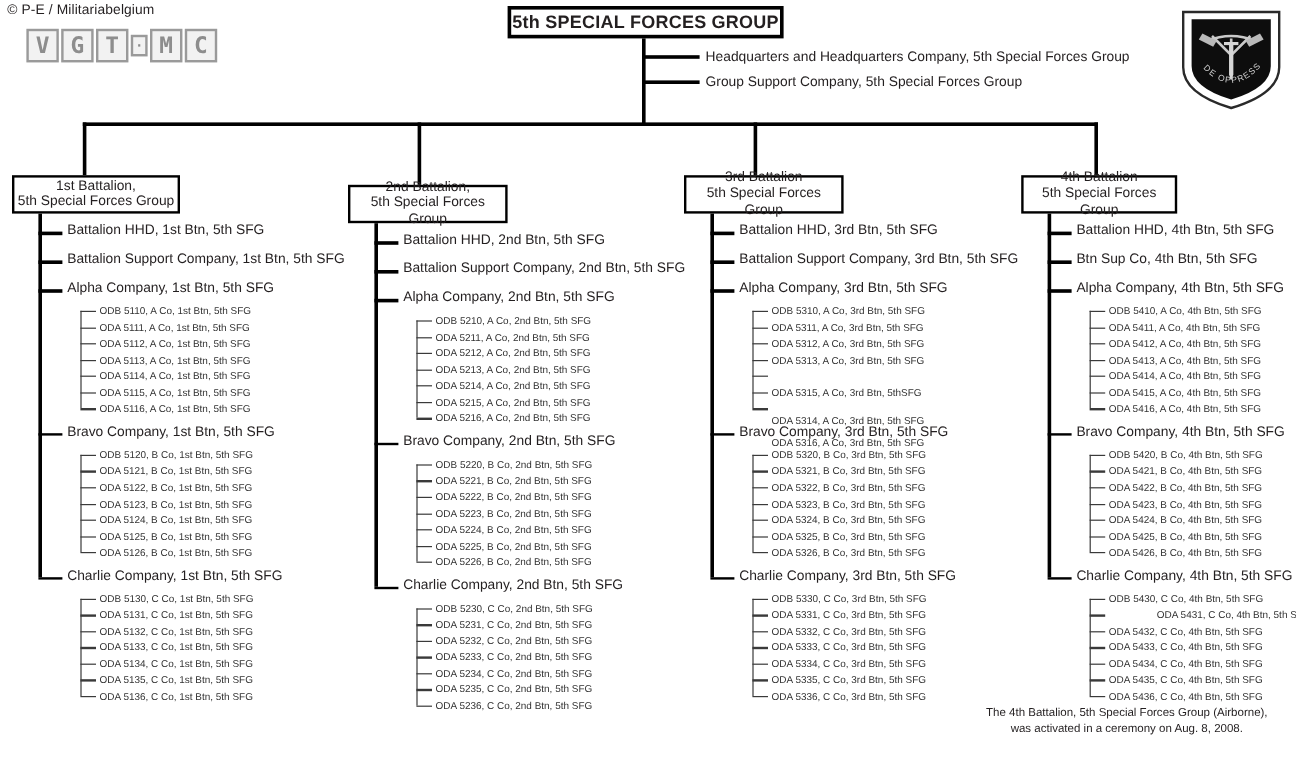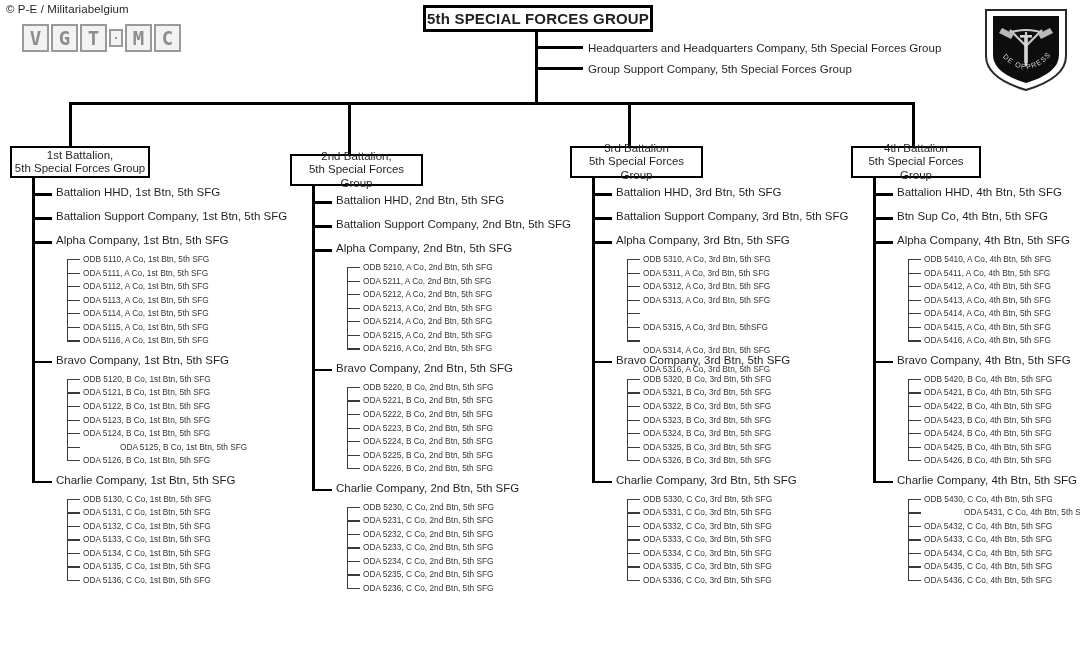--- a/index.html
+++ b/index.html
@@ -164,21 +164,21 @@
     <div class="oda" style="position: absolute; left: 83px; top: 373.85px;">ODB 5120, B Co, 1st Btn, 5th SFG</div>
     <div class="rule" style="left: 67px; top: 378.85px; width: 13px; height: 1.3px; background: rgb(58, 58, 58);"></div>
     <div class="oda" style="position: absolute; left: 83px; top: 387.4px;">ODA 5121, B Co, 1st Btn, 5th SFG</div>
     <div class="rule" style="left: 67px; top: 392.4px; width: 13px; height: 1.3px; background: rgb(58, 58, 58);"></div>
     <div class="oda" style="position: absolute; left: 83px; top: 400.95px;">ODA 5122, B Co, 1st Btn, 5th SFG</div>
     <div class="rule" style="left: 67px; top: 405.95px; width: 13px; height: 1.3px; background: rgb(58, 58, 58);"></div>
     <div class="oda" style="position: absolute; left: 83px; top: 414.5px;">ODA 5123, B Co, 1st Btn, 5th SFG</div>
     <div class="rule" style="left: 67px; top: 419.5px; width: 13px; height: 1.3px; background: rgb(58, 58, 58);"></div>
     <div class="oda" style="position: absolute; left: 83px; top: 428.05px;">ODA 5124, B Co, 1st Btn, 5th SFG</div>
     <div class="rule" style="left: 67px; top: 433.05px; width: 13px; height: 1.3px; background: rgb(58, 58, 58);"></div>
-    <div class="oda" style="position: absolute; left: 83px; top: 441.6px; margin-left: 37px;">ODA 5125, B Co, 1st Btn, 5th SFG</div>
+    <div class="oda" style="position: absolute; left: 83px; top: 441.6px;">ODA 5125, B Co, 1st Btn, 5th SFG</div>
     <div class="rule" style="left: 67px; top: 446.6px; width: 13px; height: 1.3px; background: rgb(58, 58, 58);"></div>
     <div class="oda" style="position: absolute; left: 83px; top: 455.15px;">ODA 5126, B Co, 1st Btn, 5th SFG</div>
     <div class="rule" style="left: 67px; top: 460.15px; width: 13px; height: 1.3px; background: rgb(58, 58, 58);"></div>
     <div class="rule" style="left: 67px; top: 378.85px; width: 1.3px; height: 81.3px; background: rgb(58, 58, 58);"></div>
     <div class="coitem" style="position: absolute; left: 56px; top: 473.7px;">Charlie Company, 1st Btn, 5th SFG</div>
     <div class="rule" style="left: 32px; top: 480.7px; width: 20px; height: 2.6px;"></div>
     <div class="oda" style="position: absolute; left: 83px; top: 493.7px;">ODB 5130, C Co, 1st Btn, 5th SFG</div>
     <div class="rule" style="left: 67px; top: 498.7px; width: 13px; height: 1.3px; background: rgb(58, 58, 58);"></div>
     <div class="oda" style="position: absolute; left: 83px; top: 507.25px;">ODA 5131, C Co, 1st Btn, 5th SFG</div>
     <div class="rule" style="left: 67px; top: 512.25px; width: 13px; height: 1.3px; background: rgb(58, 58, 58);"></div>
@@ -370,13 +370,15 @@
     <div class="rule" style="left: 908px; top: 552.9px; width: 13px; height: 1.3px; background: rgb(58, 58, 58);"></div>
     <div class="oda" style="position: absolute; left: 924px; top: 561.45px;">ODA 5435, C Co, 4th Btn, 5th SFG</div>
     <div class="rule" style="left: 908px; top: 566.45px; width: 13px; height: 1.3px; background: rgb(58, 58, 58);"></div>
     <div class="oda" style="position: absolute; left: 924px; top: 575px;">ODA 5436, C Co, 4th Btn, 5th SFG</div>
     <div class="rule" style="left: 908px; top: 580px; width: 13px; height: 1.3px; background: rgb(58, 58, 58);"></div>
     <div class="rule" style="left: 908px; top: 498.7px; width: 1.3px; height: 81.3px; background: rgb(58, 58, 58);"></div>
     <div class="rule" style="left: 873px; top: 178px; width: 2.6px; height: 302.7px;"></div>
   </div>
 
 <div id="footnote">
+  <div>The 4th Battalion, 5th Special Forces Group (Airborne),</div>
+  <div>was activated in a ceremony on Aug. 8, 2008.</div>
 </div>
 
 </body></html>

